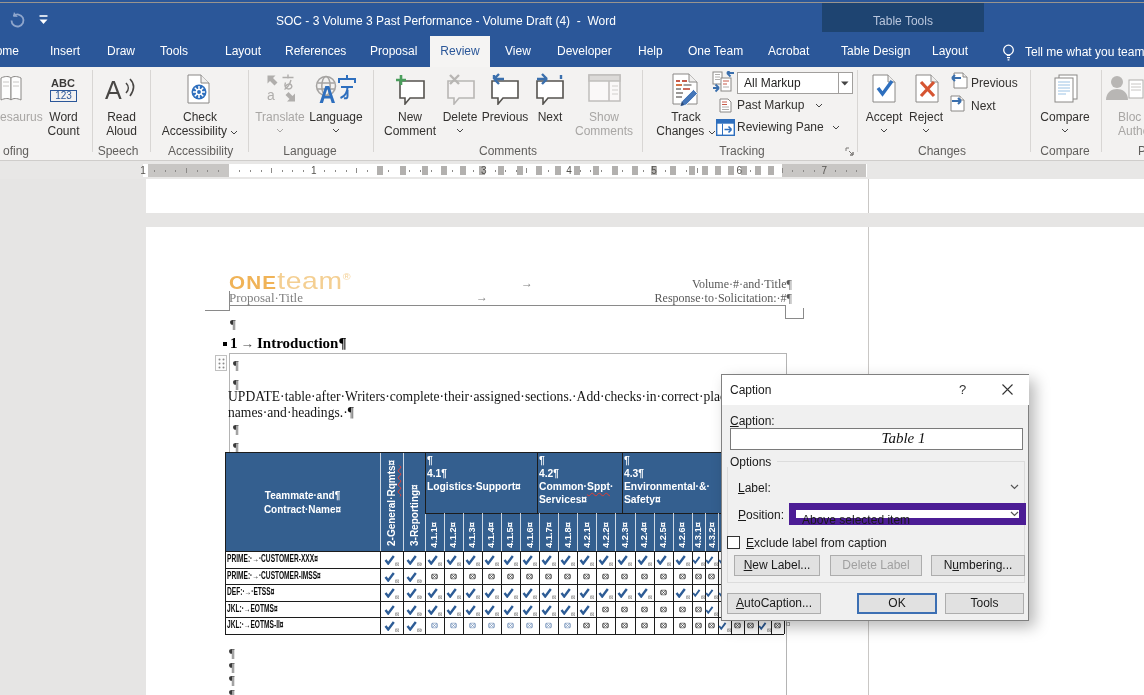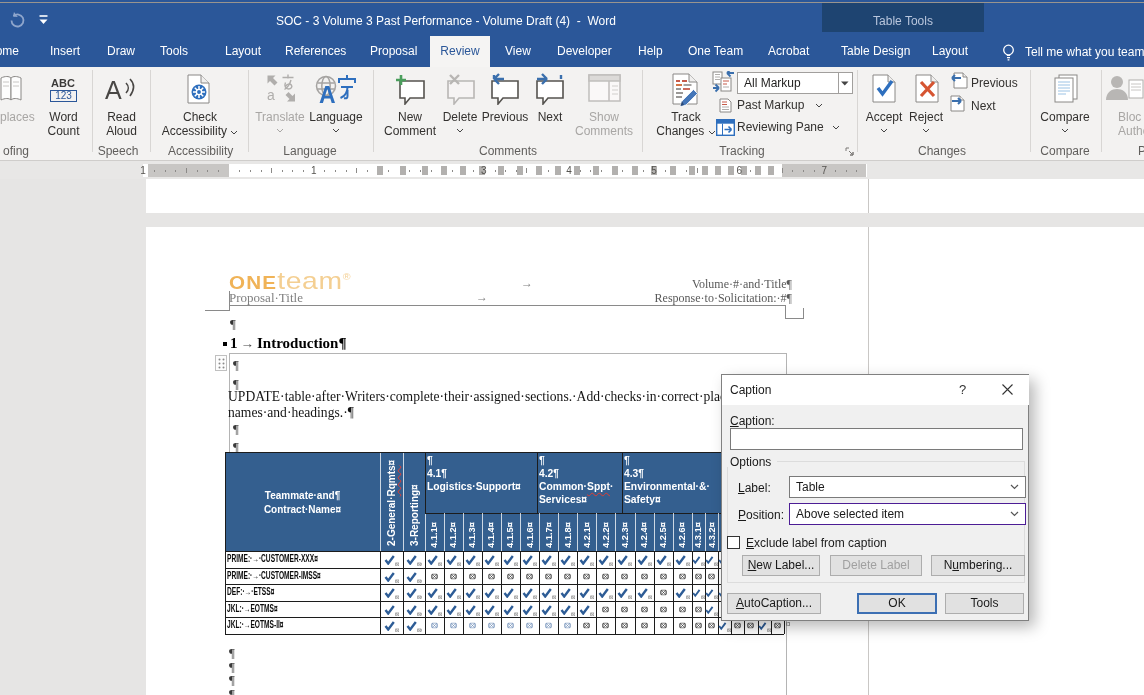--- a/index.html
+++ b/index.html
@@ -82,21 +82,21 @@
     <div class="sep" style="left:642px"></div>
     <div class="sep" style="left:857px"></div>
     <div class="sep" style="left:1030px"></div>
     <div class="sep" style="left:1101px"></div>
 
 <svg class="abs" style="left:0px;top:7px" width="24" height="30" viewBox="0 0 24 30">
       <path d="M1 4 C5 2 9 2 11 4 V26 C9 24 5 24 1 26 Z" fill="#fdfdfd" stroke="#8a8886"></path>
       <path d="M21 4 C17 2 13 2 11 4 V26 C13 24 17 24 21 26 Z" fill="#fdfdfd" stroke="#8a8886"></path>
       <path d="M3 8 h6 M3 12 h6 M13 8 h6 M13 12 h6" stroke="#c8c6c4"></path>
     </svg>
-<div class="blabel gray" style="left:0px;top:43px;width:46px;text-align:left">places</div>
+<div class="blabel gray" style="left:0px;top:43px;width:46px;text-align:left">esaurus</div>
 <div class="blabel" style="left:35px;top:43px;width:57px">Word<br>Count</div>
 <div class="abs" style="left:48px;top:10px;width:30px;text-align:center;font-size:11px;font-weight:bold;color:#3b3a39">ABC</div>
 <div class="abs" style="left:50px;top:23px;width:27px;height:12px;border:1px solid #2b5799;color:#2b5799;font-size:10px;text-align:center;line-height:10px">123</div>
 <div class="glabel" style="left:-14px;width:60px">ofing</div>
 
 <svg class="abs" style="left:103px;top:7px" width="36" height="30" viewBox="0 0 36 30">
       <text x="2" y="25" font-size="25" fill="#494745" font-family="Liberation Sans">A</text>
       <path d="M23 9 C26 12 26 16 23 19 M27 5 C32 10 32 15 27 22" stroke="#494745" fill="none" stroke-width="1.6"></path>
     </svg>
 <div class="blabel" style="left:93px;top:43px;width:57px">Read<br>Aloud</div>
@@ -1426,36 +1426,36 @@
 </div>
 <div class="abs" id="dialog">
   <div class="abs" style="left:0;top:0;width:307px;height:30px;background:#fff"></div>
   <div class="abs" style="left:8px;top:8px;font-size:12px;color:#1a1a1a">Caption</div>
   <div class="abs" style="left:237px;top:7px;font-size:13px;color:#333">?</div>
   <svg class="abs" style="left:280px;top:9px" width="11" height="11" viewBox="0 0 11 11">
       <path d="M0.5 0.5 L10.5 10.5 M10.5 0.5 L0.5 10.5" stroke="#333" stroke-width="1.1"></path>
     </svg>
   <div class="abs" style="left:8px;top:39px;font-size:12px;color:#1a1a1a"><u>C</u>aption:</div>
   <div class="abs" style="left:8px;top:53px;width:293px;height:22px;background:#fff;border:1px solid #7a7a7a"></div>
+  <div class="abs serif" style="left:8px;top:55px;width:293px;text-align:center;font-style:italic;font-size:15px;color:#111;text-indent:54px">Table 1</div>
 
   <div class="abs" style="left:5px;top:86px;width:298px;height:122px;border:1px solid #dcdcdc"></div>
   <div class="abs" style="left:5px;top:80px;width:50px;height:12px;background:#f0f0f0"></div>
   <div class="abs" style="left:8px;top:80px;font-size:12px;color:#1a1a1a">Options</div>
   <div class="abs" style="left:16px;top:106px;font-size:12px;color:#1a1a1a"><u>L</u>abel:</div>
-  <div class="abs" style="left:67px;top:101px;width:237px;height:22px;background:#fff;border:1px solid #7a7a7a;font-size:12px;color:#1a1a1a;line-height:20px;padding-left:6px">Table</div>
   <svg class="abs" style="left:288px;top:109px" width="9" height="6" viewBox="0 0 9 6">
       <path d="M1 1 L4.5 4.5 L8 1" stroke="#555" fill="none" stroke-width="1.2"></path>
     </svg>
   <div class="abs" style="left:16px;top:133px;font-size:12px;color:#1a1a1a"><u>P</u>osition:</div>
-  <div class="abs" style="left:67px;top:128px;width:237px;height:22px;background:#fff;border:1px solid #4c1d95;font-size:12px;color:#1a1a1a;line-height:20px;padding-left:6px">Above selected item</div>
+  <div class="abs" style="left:67px;top:128px;width:237px;height:22px;background:#fff;border:7px solid #4c1d95;font-size:12px;color:#1a1a1a;line-height:20px;padding-left:6px">Above selected item</div>
   <svg class="abs" style="left:288px;top:136px" width="9" height="6" viewBox="0 0 9 6">
       <path d="M1 1 L4.5 4.5 L8 1" stroke="#555" fill="none" stroke-width="1.2"></path>
     </svg>
   <div class="abs" style="left:5px;top:161px;width:13px;height:13px;background:#fff;border:1px solid #333"></div>
   <div class="abs" style="left:24px;top:161px;font-size:12px;color:#1a1a1a"><u>E</u>xclude label from caption</div>
-  <div class="abs btn" style="left:20px;top:180px;width:78px"><u>N</u>ew Label...</div>
+  <div class="abs btn" style="left:12px;top:180px;width:86px"><u>N</u>ew Label...</div>
   <div class="abs btn" style="left:108px;top:180px;width:92px;color:#a0a0a0">Delete Label</div>
   <div class="abs btn" style="left:209px;top:180px;width:94px">N<u>u</u>mbering...</div>
   <div class="abs btn" style="left:5px;top:218px;width:94px"><u>A</u>utoCaption...</div>
   <div class="abs btn" style="left:135px;top:218px;width:80px;border:2px solid #3c6fb3;line-height:17px">OK</div>
   <div class="abs btn" style="left:223px;top:218px;width:79px">Tools</div>
 </div>
 <div class="abs" id="ribbonline"></div>
 
 </body></html>

